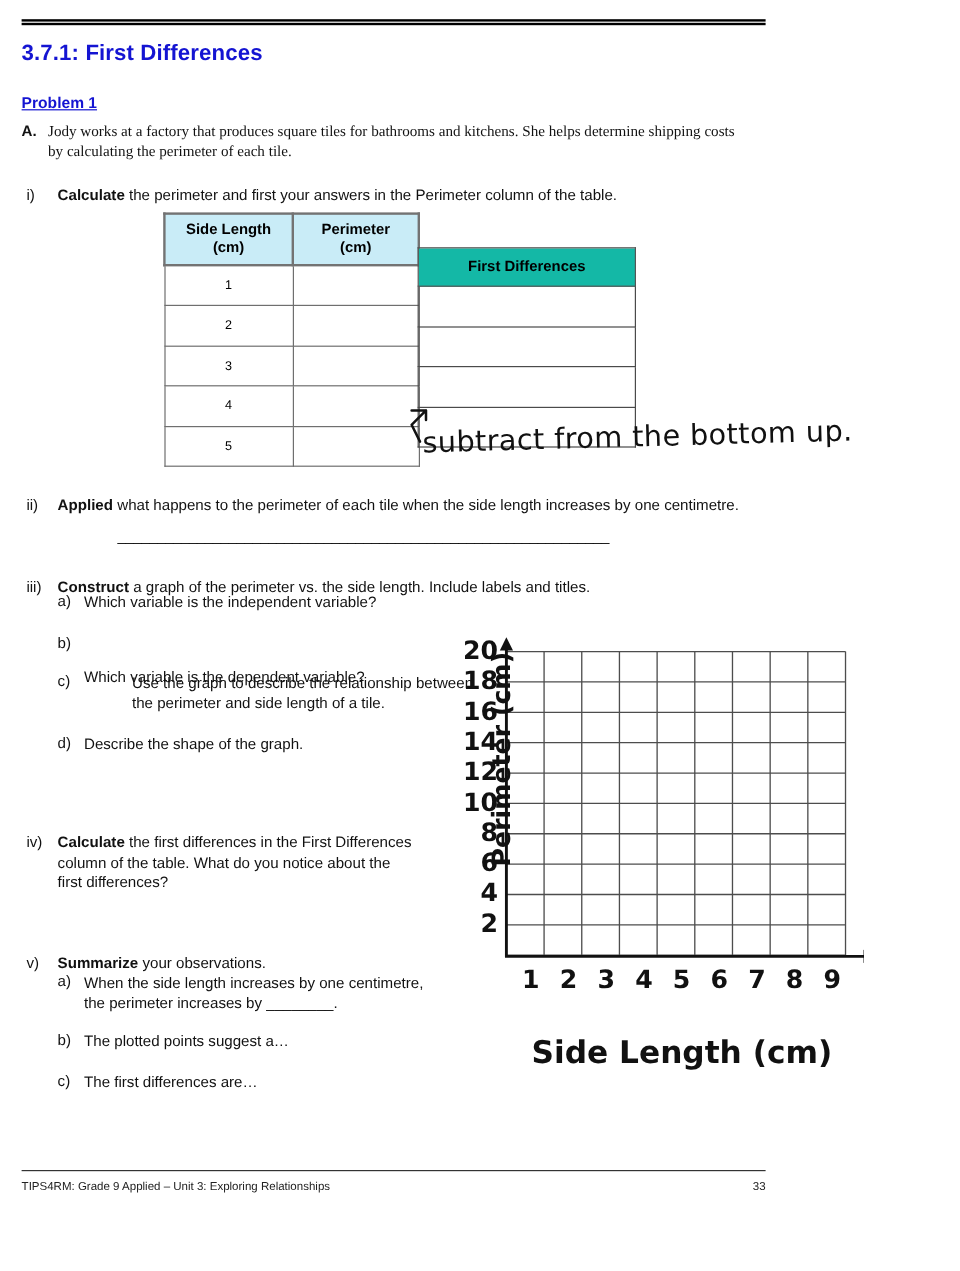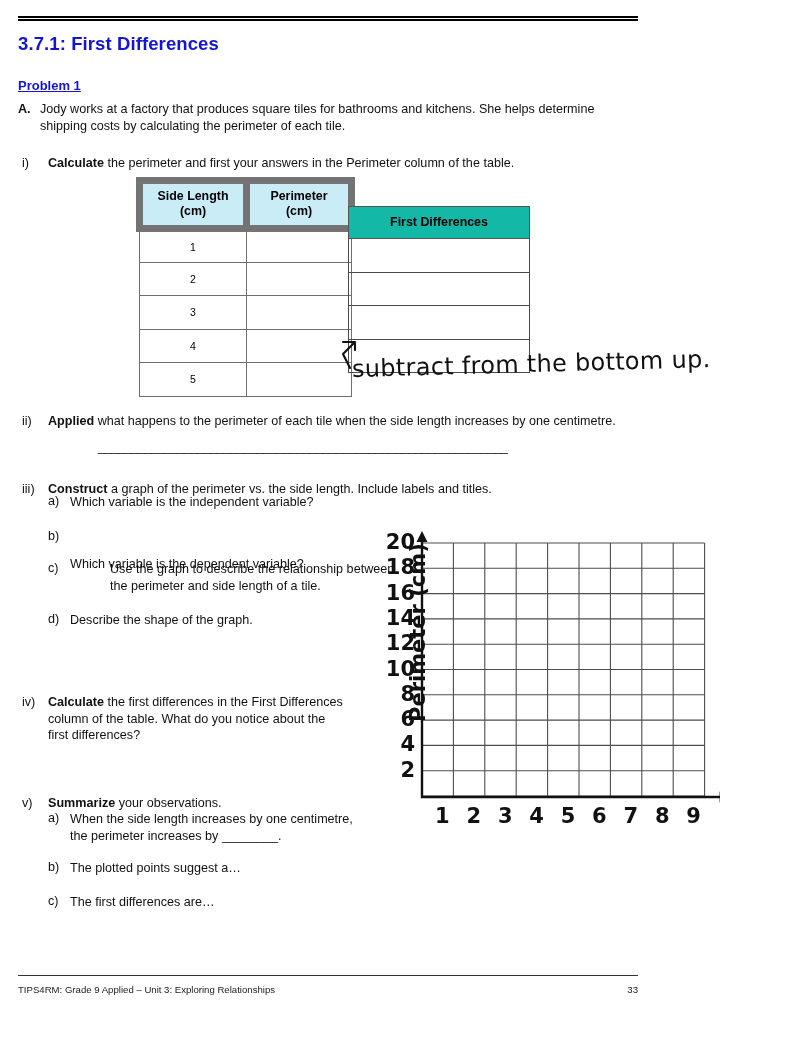--- a/index.html
+++ b/index.html
@@ -60,21 +60,21 @@
     font-size: 12.6px;
     line-height: 16.5px;
     font-weight: bold;
     color: #111;
   }
   .marker.plain { font-weight: normal; }
   b.lead { font-weight: bold; }
 
   
   #item-a-marker { left: 18px; top: 101px; }
-  #item-a-text   { left: 40px; top: 101px; width: 580px; }
+  #item-a-text   { left: 40px; top: 101px; width: 580px; font-family: Liberation Serif, serif; }
 
   
   #item-i-marker { left: 22px; top: 155px; font-weight: normal; }
   #item-i-text   { left: 48px; top: 155px; width: 570px; }
 
   
   #item-ii-marker { left: 22px; top: 413px; font-weight: normal; }
   #item-ii-text   { left: 48px; top: 413px; width: 585px; }
   #item-ii-blank {
     position: absolute;
@@ -134,21 +134,21 @@
     border: 1px solid #6f6f6f;
     box-sizing: border-box;
   }
   #main-table th {
     background: #c9ecf7;
     font-size: 12.4px;
     font-weight: bold;
     text-align: center;
     padding: 5px 2px 6px;
     line-height: 15px;
-    border: 7px solid #737373;
+    border: 2px solid #737373;
   }
   #main-table td {
     height: 33.5px;
     text-align: center;
     font-size: 10.5px;
     vertical-align: middle;
   }
   .col-side { width: 107px; }
   .col-peri { width: 105px; }
 
@@ -411,20 +411,21 @@
         <line x1="67" y1="245.70000000000002" x2="349.59999999999997" y2="245.70000000000002"></line>
         <line x1="67" y1="271" x2="349.59999999999997" y2="271"></line>
       </g>
     <g id="axis-lines" stroke="#111" stroke-width="2.4" fill="none" stroke-linecap="round">
         <path d="M67,14 L67,272 L367.59999999999997,272"></path>
       </g>
     <polygon id="y-arrow" points="67,6 61.5,17 72.5,17" fill="#111"></polygon>
     <polygon id="x-arrow" points="375.59999999999997,272 364.59999999999997,266.5 364.59999999999997,277.5" fill="#111"></polygon>
   </svg>
   <div id="ylabel">Perimeter (cm)</div>
+  <div id="xlabel">Side Length (cm)</div>
 <div class="ytick" style="left: 20px; top: 232.7px;">2</div>
     <div class="ytick" style="left: 20px; top: 207.4px;">4</div>
     <div class="ytick" style="left: 20px; top: 182.1px;">6</div>
     <div class="ytick" style="left: 20px; top: 156.8px;">8</div>
     <div class="ytick" style="left: 20px; top: 131.5px;">10</div>
     <div class="ytick" style="left: 20px; top: 106.2px;">12</div>
     <div class="ytick" style="left: 20px; top: 80.9px;">14</div>
     <div class="ytick" style="left: 20px; top: 55.6px;">16</div>
     <div class="ytick" style="left: 20px; top: 30.3px;">18</div>
     <div class="ytick" style="left: 20px; top: 5px;">20</div>

